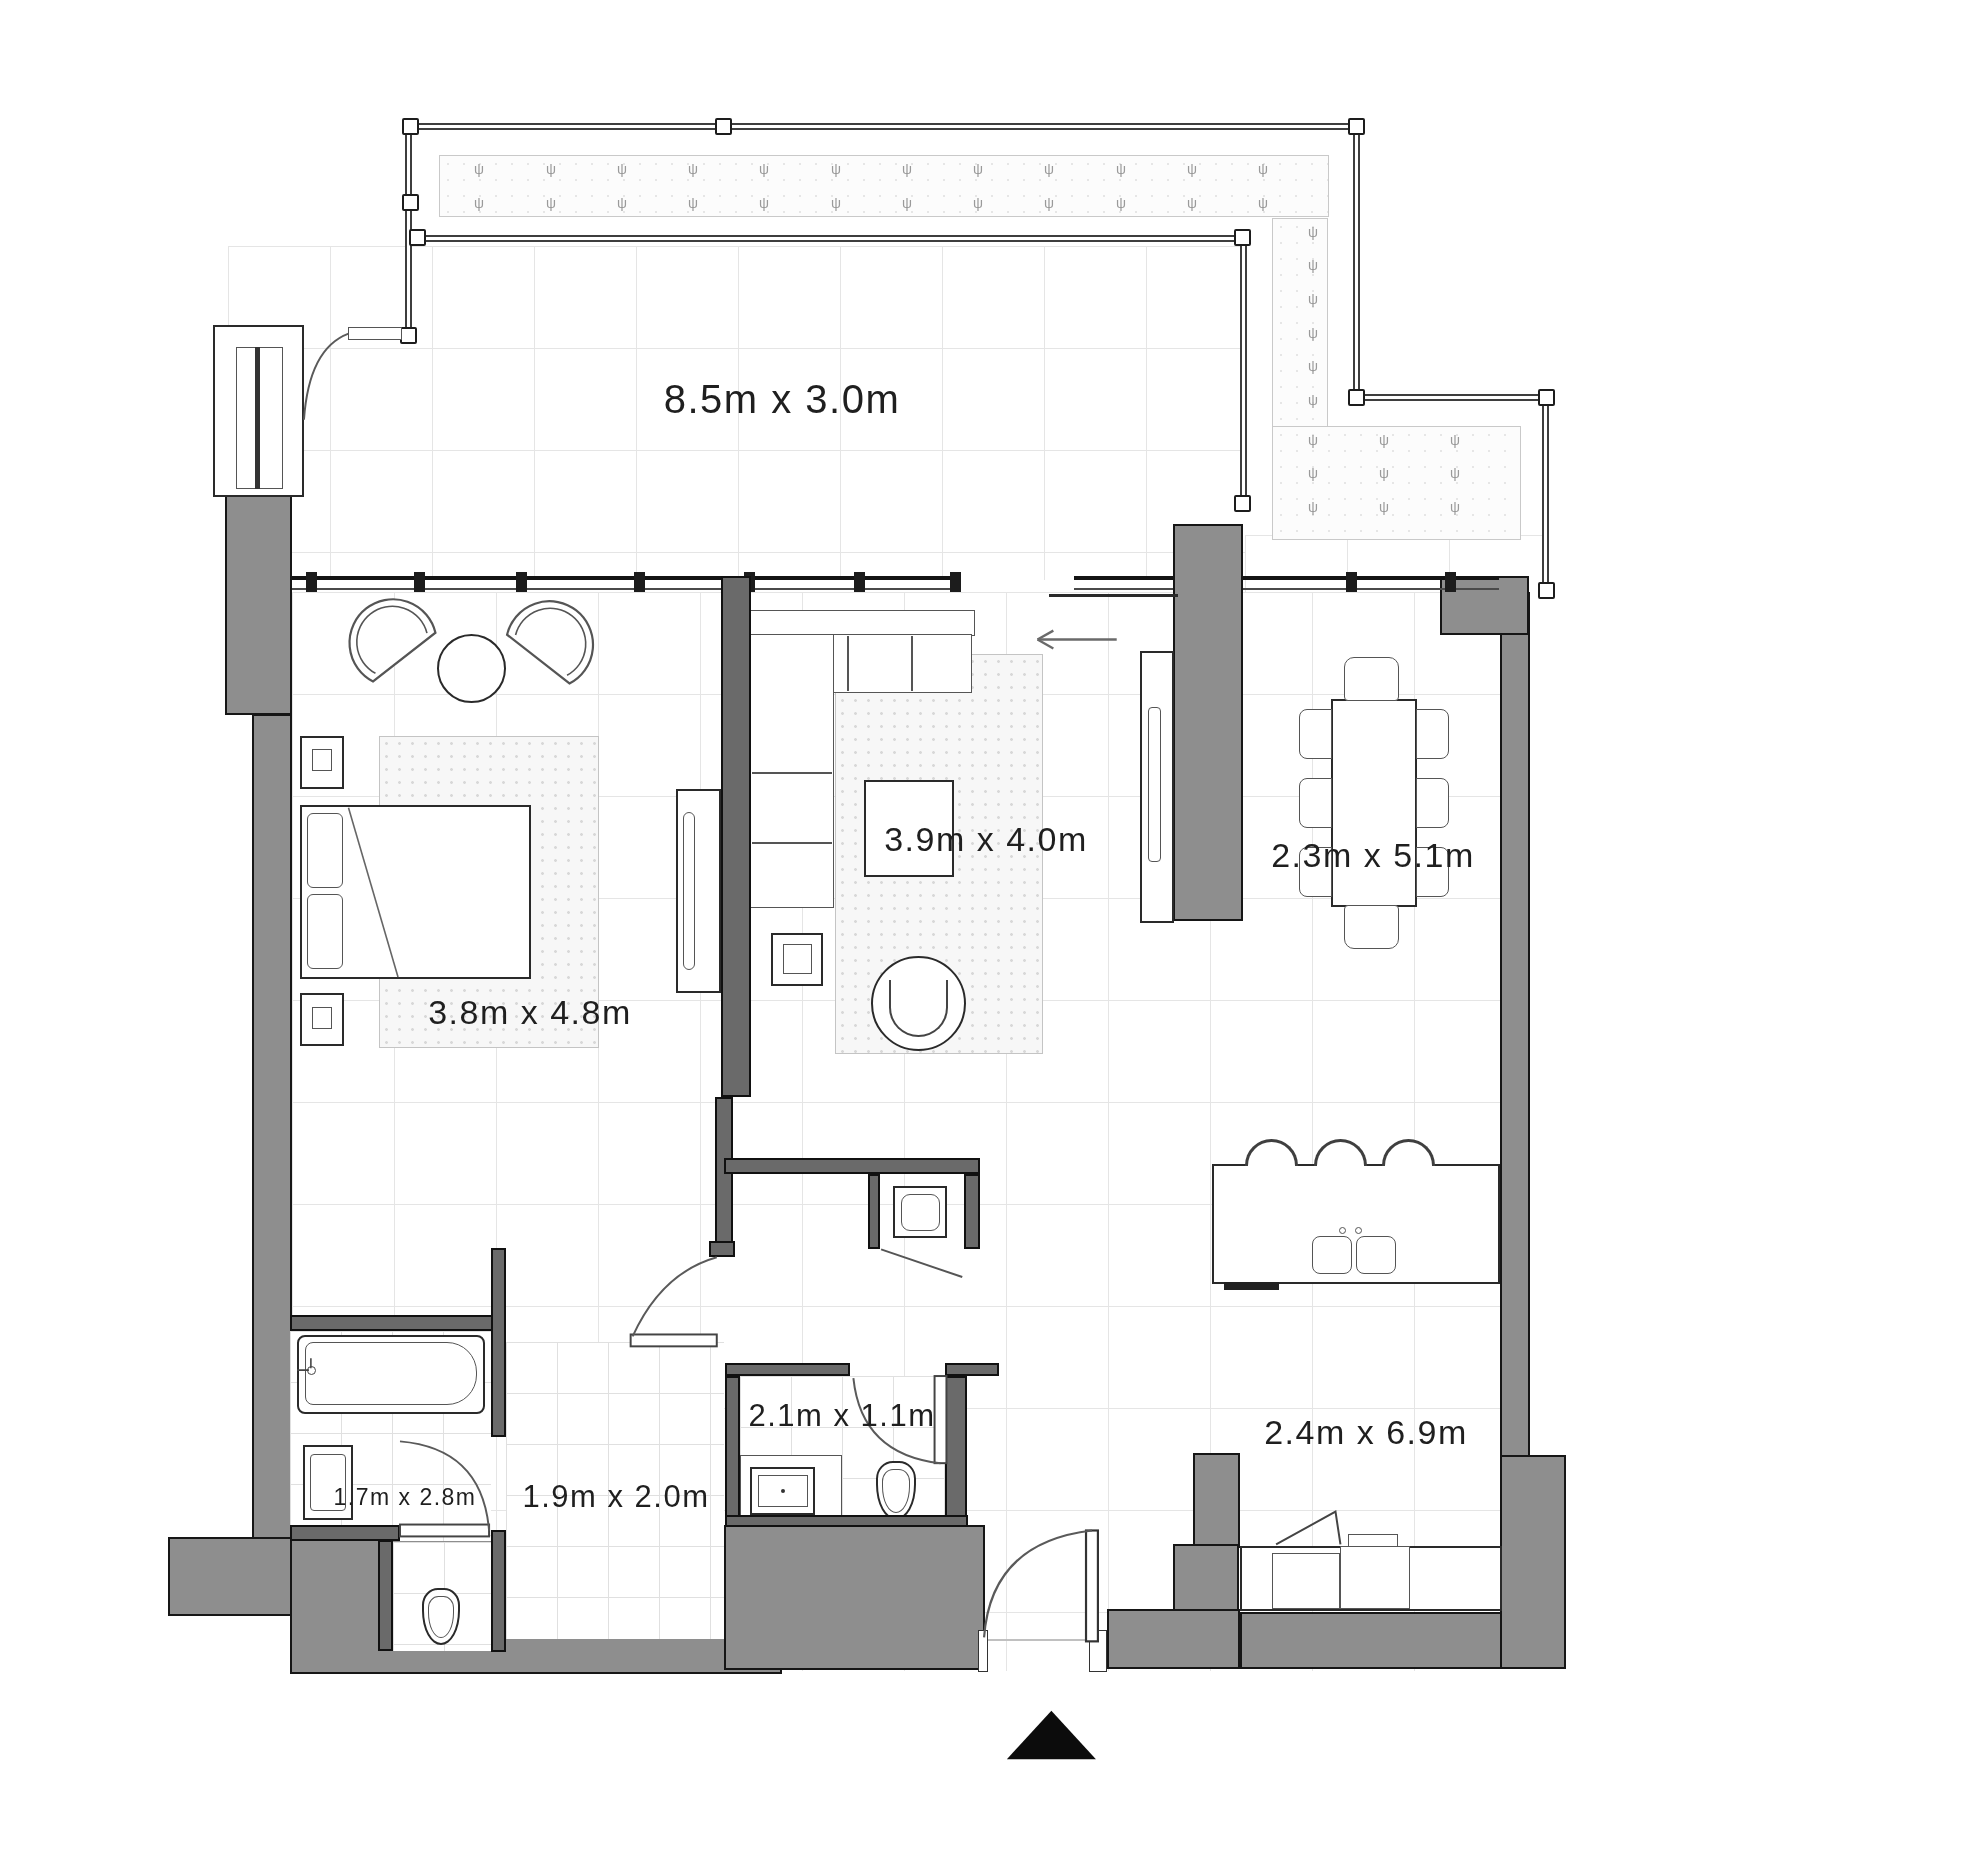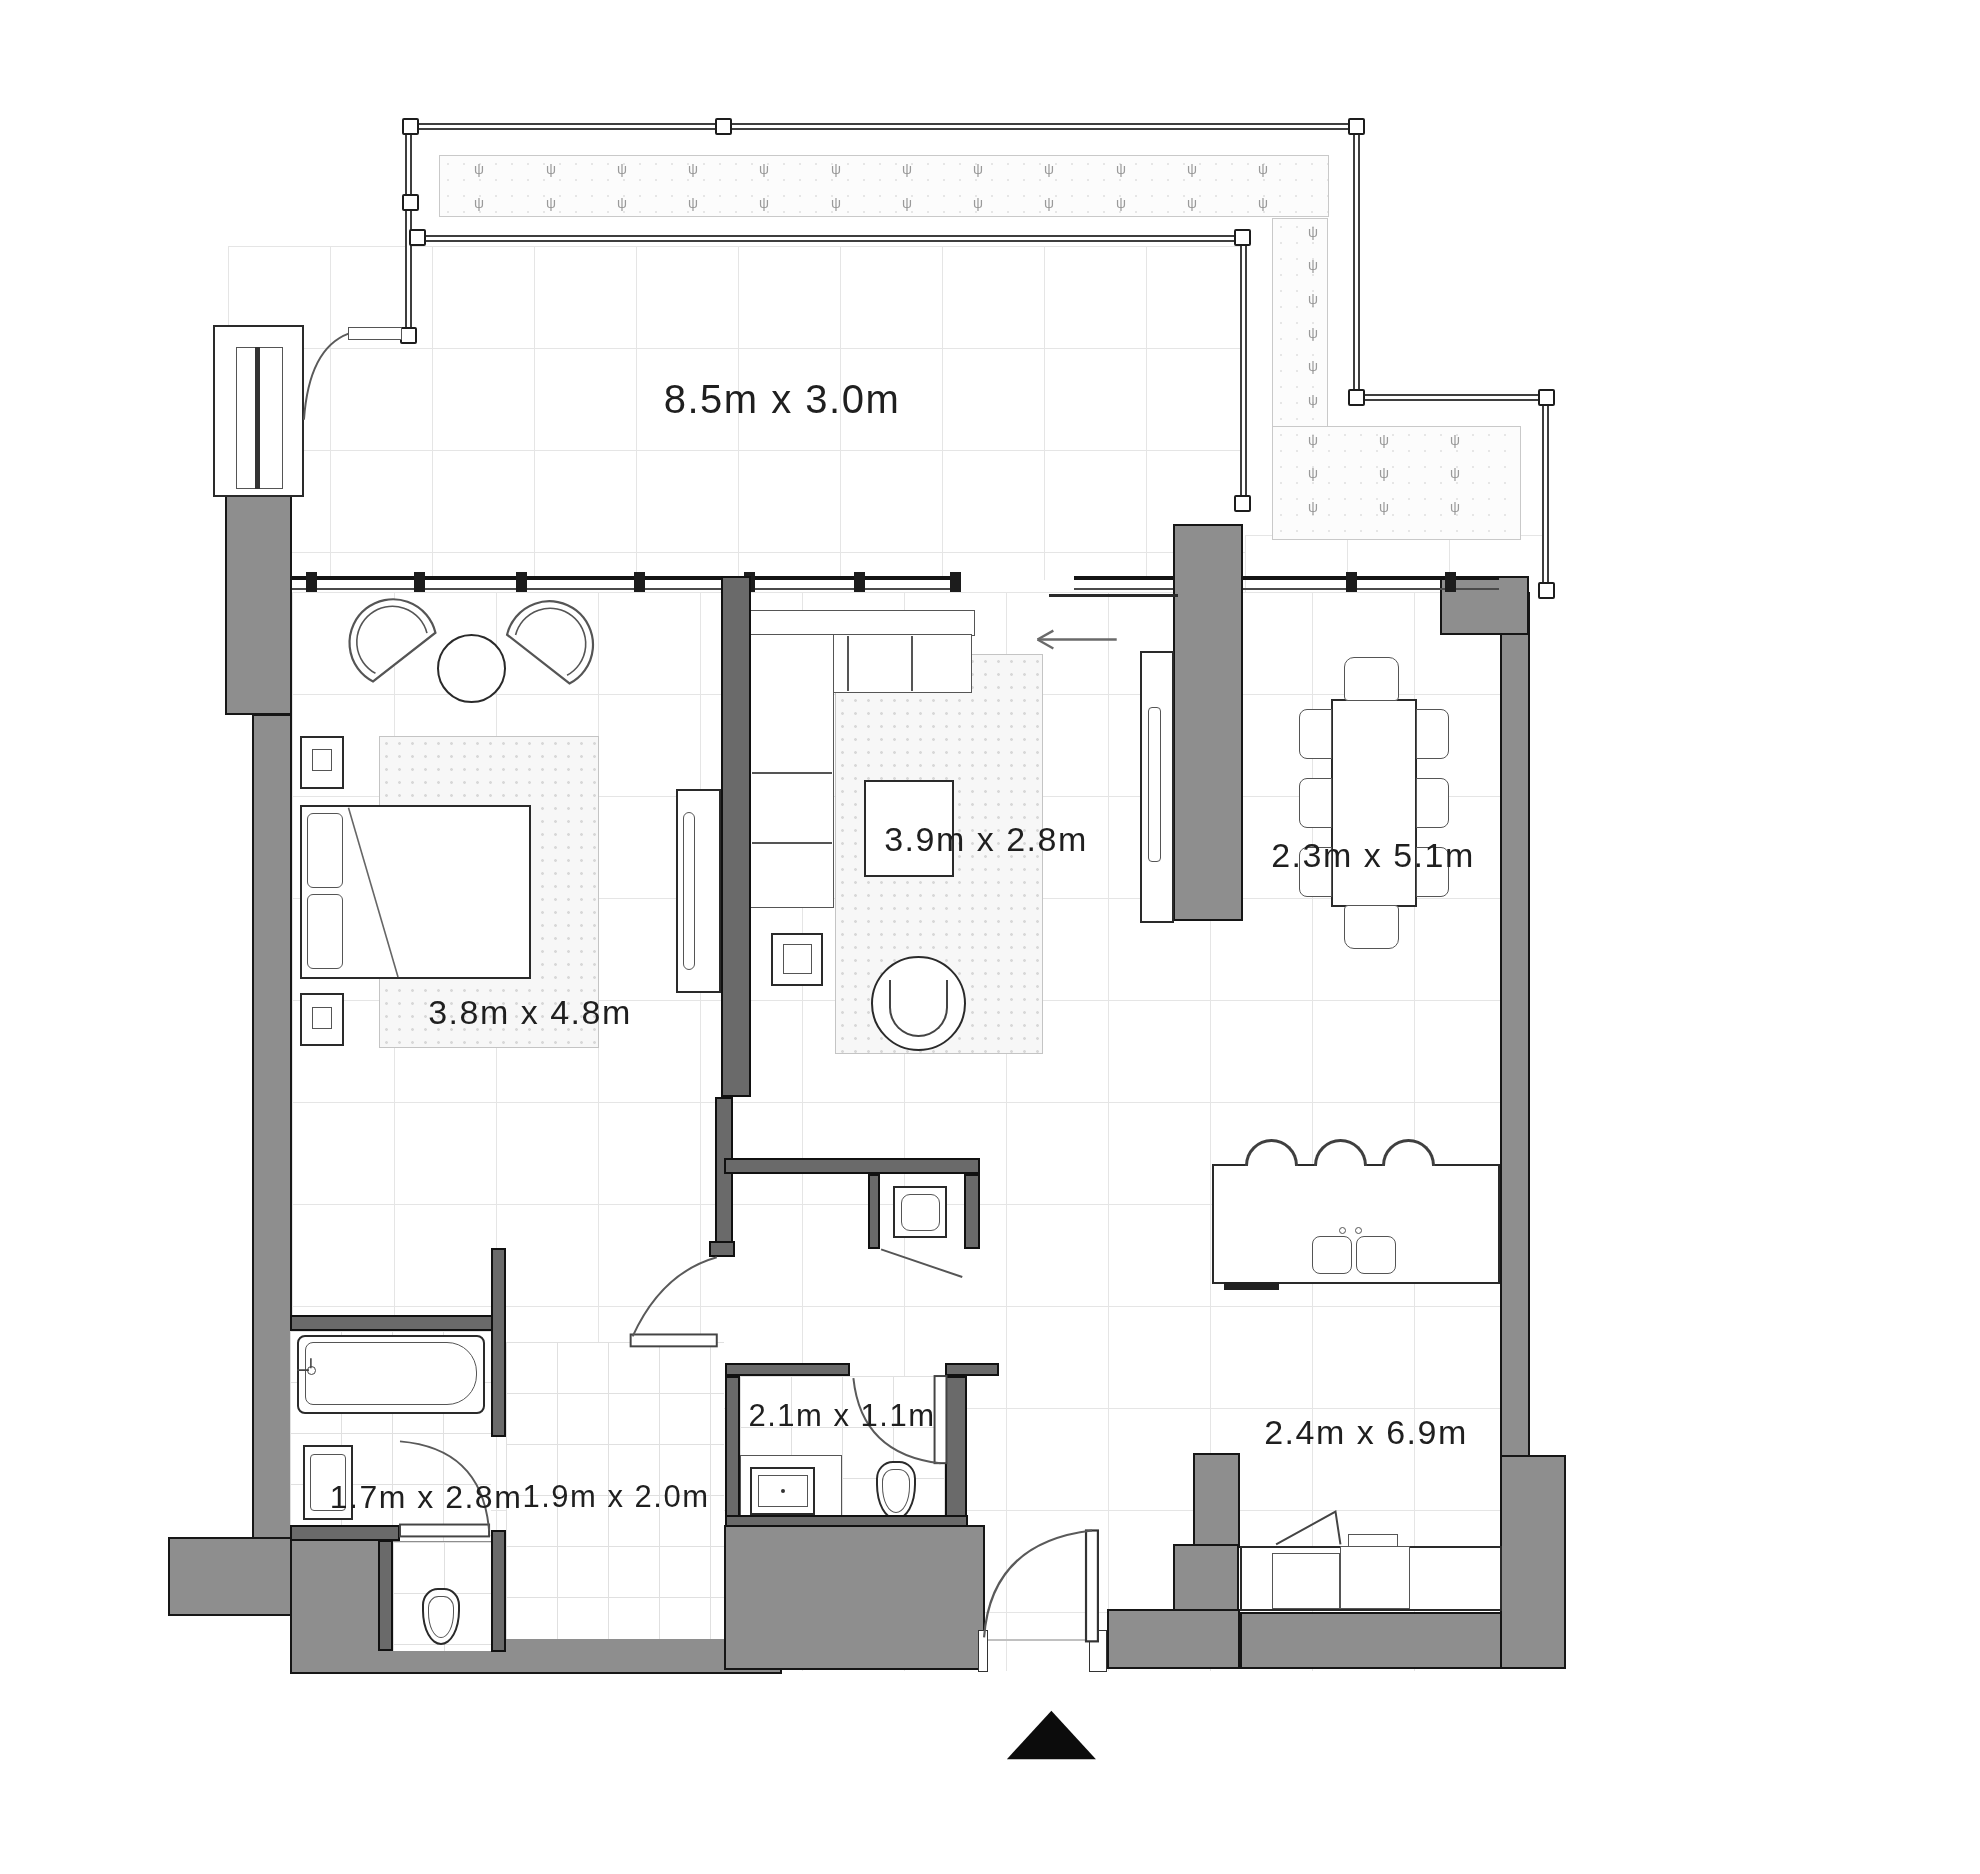--- a/index.html
+++ b/index.html
@@ -230,25 +230,25 @@
     <g transform="translate(556,650) rotate(38)">
       <path d="M -40,20 A 44 44 0 1 1 40,20 Z" fill="#fff" stroke="#555" stroke-width="2.2"></path>
       <path d="M -33,15 A 36 36 0 1 1 33,15" fill="none" stroke="#555" stroke-width="1.6"></path>
     </g>
 
     <path d="M1017 1777 L1107 1777 L1062 1728 Z" fill="#0c0c0c"></path>
   </svg>
 
   <div class="lbl" style="left:782px;top:399px;font-size:40px;">8.5m x 3.0m</div>
   <div class="lbl" style="left:530px;top:1012px;font-size:34px;">3.8m x 4.8m</div>
-  <div class="lbl" style="left:986px;top:839px;font-size:34px;">3.9m x 2.8m</div>
+  <div class="lbl" style="left:986px;top:839px;font-size:34px;">3.9m x 4.0m</div>
   <div class="lbl" style="left:1373px;top:855px;font-size:34px;">2.3m x 5.1m</div>
   <div class="lbl" style="left:1366px;top:1432px;font-size:34px;">2.4m x 6.9m</div>
   <div class="lbl" style="left:842px;top:1416px;font-size:31px;">2.1m x 1.1m</div>
-  <div class="lbl" style="left:426px;top:1497px;font-size:32px;">1.7m x 2.8m</div>
+  <div class="lbl" style="left:405px;top:1497px;font-size:23px;">1.7m x 2.8m</div>
   <div class="lbl" style="left:616px;top:1497px;font-size:31px;">1.9m x 2.0m</div>
 
 <div class="abs mull z35" style="left: 306px; top: 572px;"></div>
     <div class="abs mull z35" style="left: 414px; top: 572px;"></div>
     <div class="abs mull z35" style="left: 516px; top: 572px;"></div>
     <div class="abs mull z35" style="left: 634px; top: 572px;"></div>
     <div class="abs mull z35" style="left: 744px; top: 572px;"></div>
     <div class="abs mull z35" style="left: 854px; top: 572px;"></div>
     <div class="abs mull z35" style="left: 950px; top: 572px;"></div>
     <div class="abs mull z35" style="left: 1346px; top: 572px;"></div>

